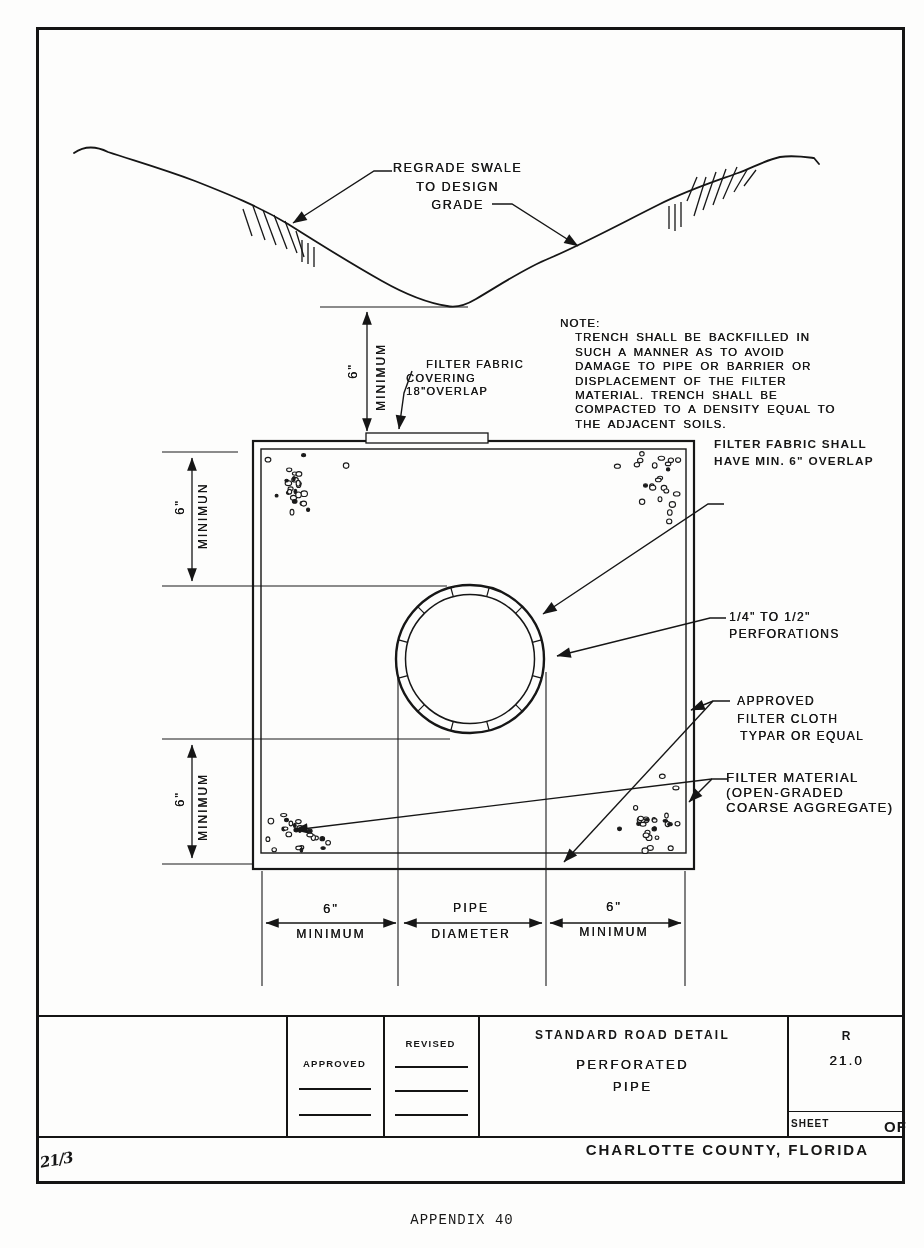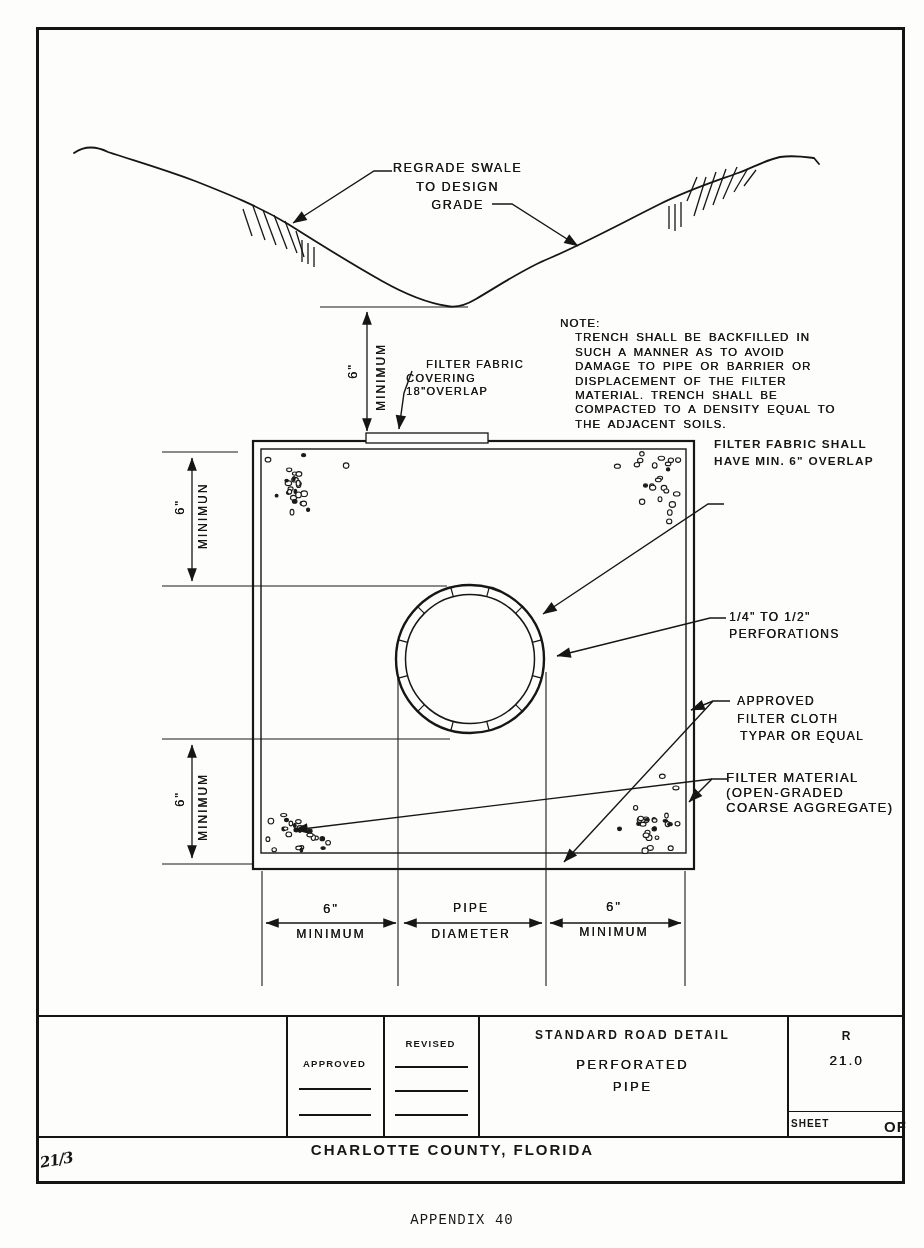--- a/index.html
+++ b/index.html
@@ -315,19 +315,19 @@
   <div class="t d ctr thk" style="left:480px;top:1054px;width:305px;font-size:13px;letter-spacing:2.5px;line-height:22px;">
     <div>PERFORATED</div>
     <div>PIPE</div>
   </div>
 
   <div class="t d ctr" style="left:789px;top:1029px;width:115px;font-size:12px;font-weight:bold;letter-spacing:1px;">R</div>
   <div class="t d ctr thk" style="left:789px;top:1053px;width:115px;font-size:13.5px;letter-spacing:2px;">21.0</div>
   <div class="t d" style="left:791px;top:1118px;font-size:10px;font-weight:bold;letter-spacing:1px;">SHEET</div>
   <div class="t d" style="left:852px;top:1118px;font-size:15px;font-weight:bold;letter-spacing:1px;margin-left:32px;">OF</div>
 
-  <div class="t d" style="left:36px;top:1141px;width:833px;text-align:center;font-size:15px;font-weight:bold;letter-spacing:2px;">CHARLOTTE COUNTY, FLORIDA</div>
+  <div class="t d" style="left:36px;top:1141px;width:833px;text-align:right;font-size:15px;font-weight:bold;letter-spacing:2px;">CHARLOTTE COUNTY, FLORIDA</div>
 
   <div class="t" style="left:40px;top:1151px;font-family:'DejaVu Serif',serif;font-style:italic;font-weight:bold;font-size:15px;transform:rotate(-10deg);letter-spacing:-1px;">21/3</div>
 
   <div class="t ctr" style="left:0px;top:1206px;width:924px;font-family:'Liberation Mono',monospace;font-size:14px;letter-spacing:1px;margin-top:6px;">APPENDIX 40</div>
 
 </div>
 
 </body></html>

